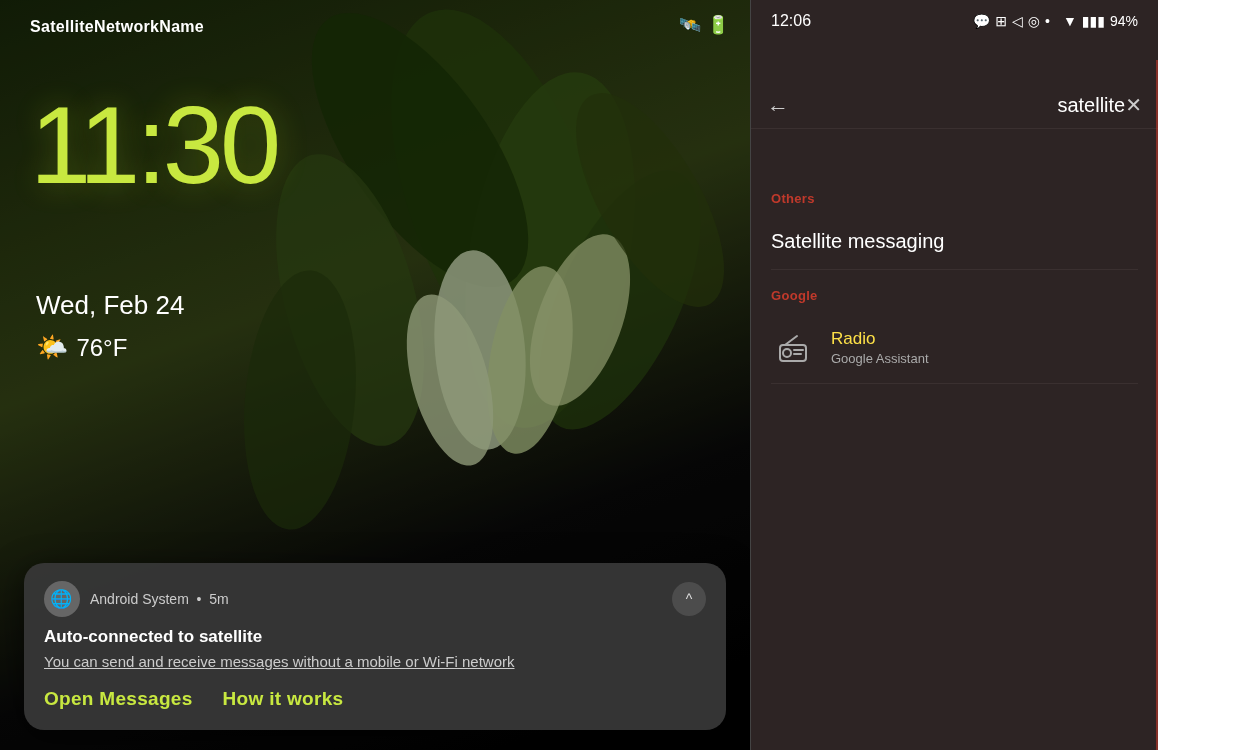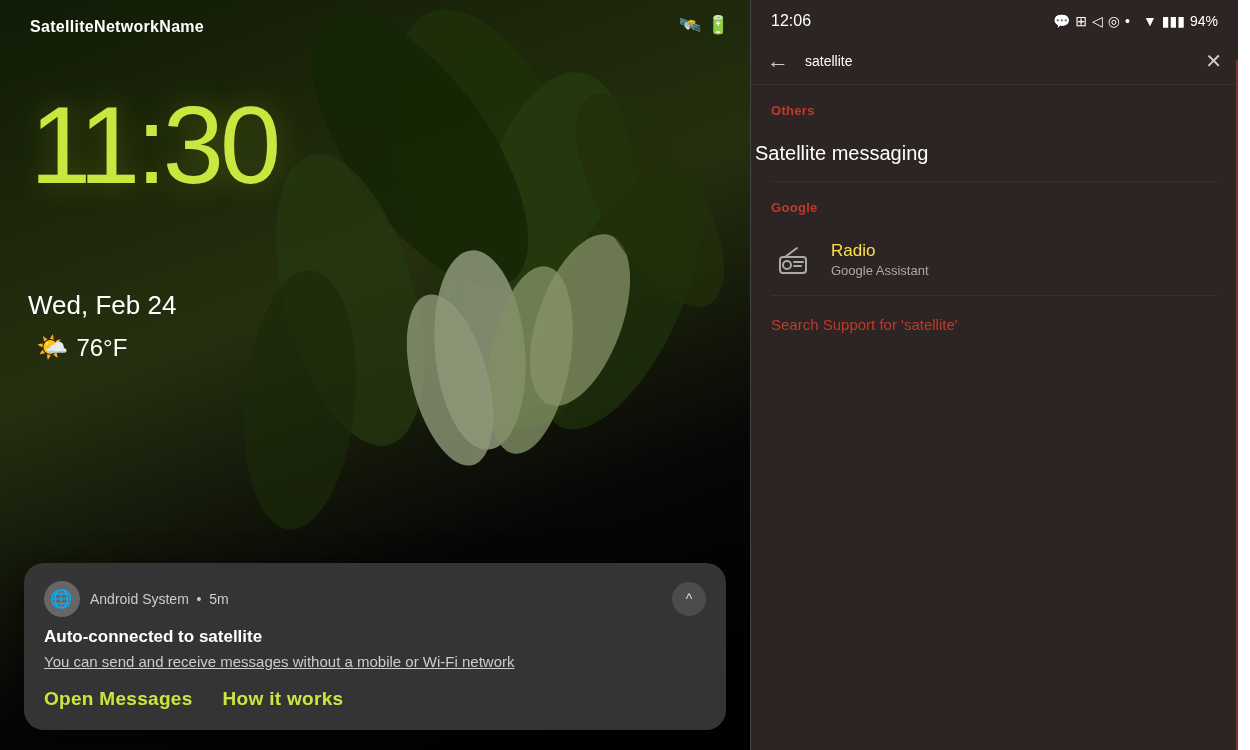--- a/index.html
+++ b/index.html
@@ -55,21 +55,21 @@
       font-size: 110px;
       font-weight: 300;
       letter-spacing: -4px;
       line-height: 1;
       text-shadow: 0 0 30px rgba(180, 220, 30, 0.3);
     }
 
     .date-display {
       position: absolute;
       top: 290px;
-      left: 28px;
+      left: 36px;
       color: #fff;
       font-size: 26px;
       font-weight: 400;
     }
 
     .weather-display {
       position: absolute;
       top: 332px;
       left: 36px;
       display: flex;
@@ -165,27 +165,28 @@
       font-weight: 700;
       cursor: pointer;
       background: none;
       border: none;
       padding: 0;
       letter-spacing: 0.3px;
     }
 
     
     .settings-panel {
-      width: 488px;
+      width: 408px;
       height: 750px;
       background: #2d2424;
       display: flex;
       flex-direction: column;
       border-left: 1px solid #444;
       position: relative;
+      gap: 44px;
     }
 
     
     .settings-status-bar {
       display: flex;
       align-items: center;
       justify-content: space-between;
       padding: 12px 20px 8px 20px;
       background: #2d2424;
     }
@@ -221,21 +222,22 @@
       background: none;
       border: none;
     }
 
     .search-input-field {
       flex: 1;
       background: transparent;
       border: none;
       outline: none;
       color: #fff;
-      font-size: 14px;
+      font-size: 20px;
+      text-align: right;
     }
 
     .search-clear-btn {
       color: #ccc;
       font-size: 20px;
       cursor: pointer;
       background: none;
       border: none;
     }
 
@@ -248,21 +250,21 @@
 
     .result-section-label {
       color: #c0392b;
       font-size: 13px;
       font-weight: 600;
       padding: 18px 11px 8px 20px;
       letter-spacing: 0.3px;
     }
 
     .result-item-main {
-      padding: 16px 4px;
+      padding: 16px 20px;
       cursor: pointer;
     }
 
     .result-item-title {
       color: #fff;
       font-size: 20px;
       font-weight: 400;
     }
 
     .result-item-with-icon {
@@ -435,17 +437,16 @@
         </svg>
       </div>
       <div class="result-item-text">
         <div class="result-title">Radio</div>
         <div class="result-subtitle">Google Assistant</div>
       </div>
     </div>
 
     <div style="height:1px; background:#3a3030; margin:0 20px;"></div>
 
-    <div class="search-support-link">Search Support for 'satellite'</div>
   </div>
 
   <div class="red-divider"></div>
 </div>
 
 </body></html>

